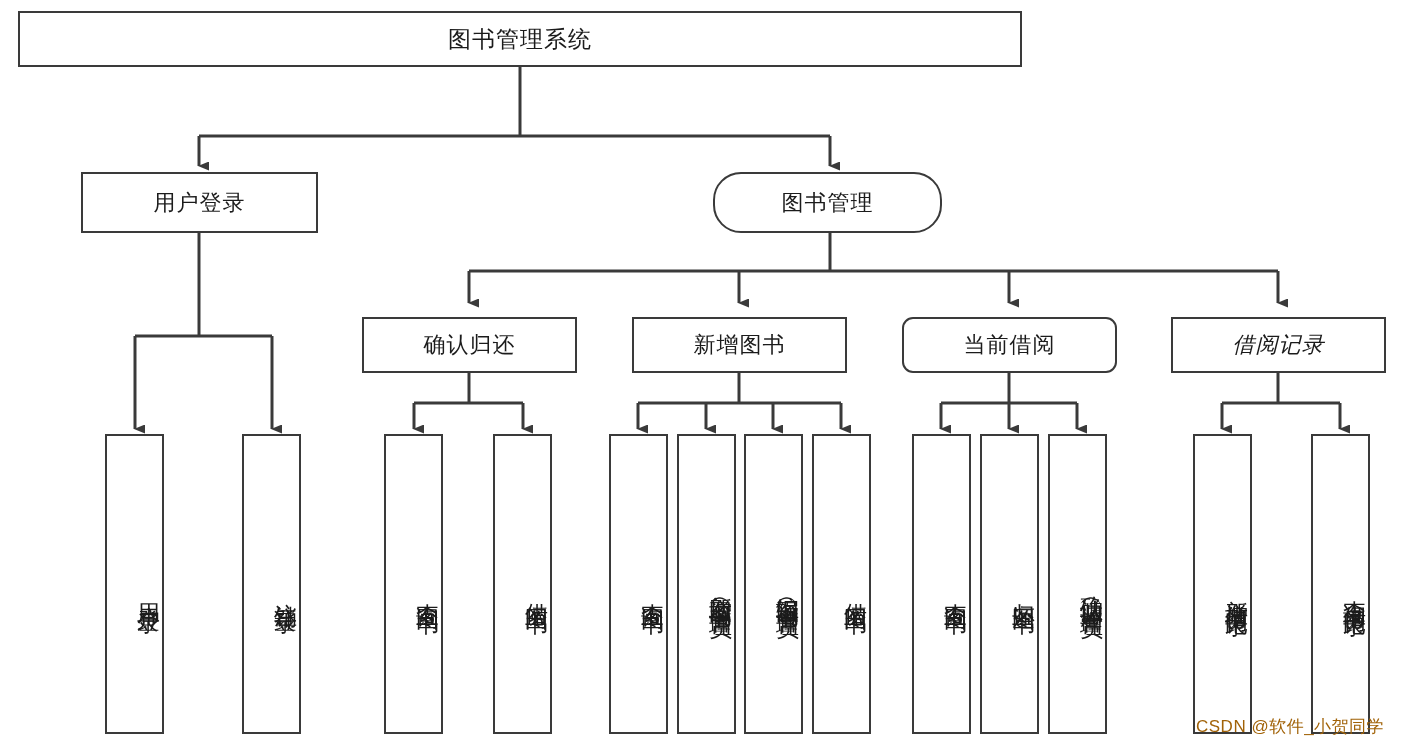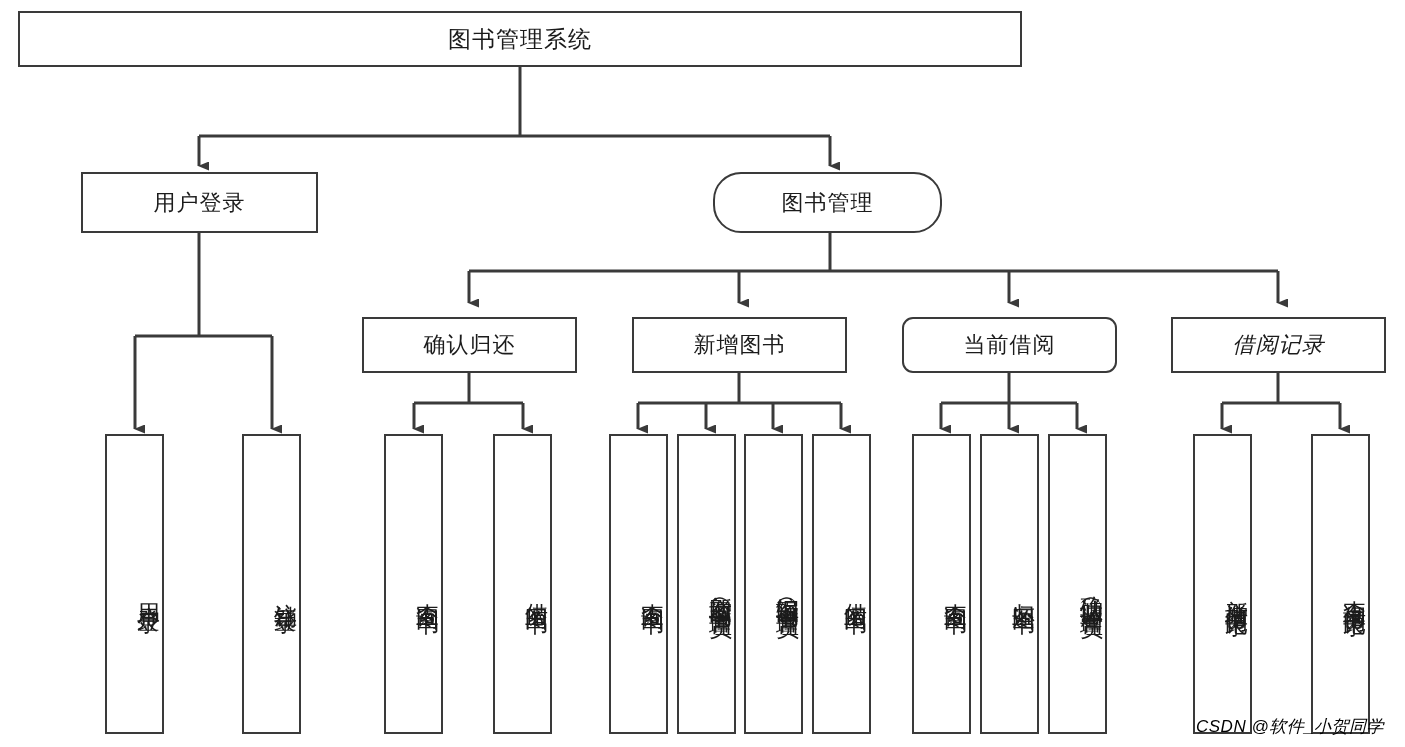--- a/index.html
+++ b/index.html
@@ -54,24 +54,23 @@
     padding-top: 14px;
   }
   .node-v .vtext {
     writing-mode: vertical-rl;
     text-orientation: upright;
     display: block;
   }
   .watermark {
     position: absolute;
     font-size: 17px;
-    color: #000000;
+    color: #a16207;
     white-space: nowrap;
     letter-spacing: 0.5px;
-    font-style: italic;
   }
 </style>
 </head>
 <body>
 
 <div id="canvas">
 
   <svg id="wires" viewBox="0 0 1405 747" width="1405" height="747" xmlns="http://www.w3.org/2000/svg">
     <defs>
       <marker id="arrowhead" markerWidth="9" markerHeight="11" refX="4.5" refY="10" orient="auto" markerUnits="userSpaceOnUse">

